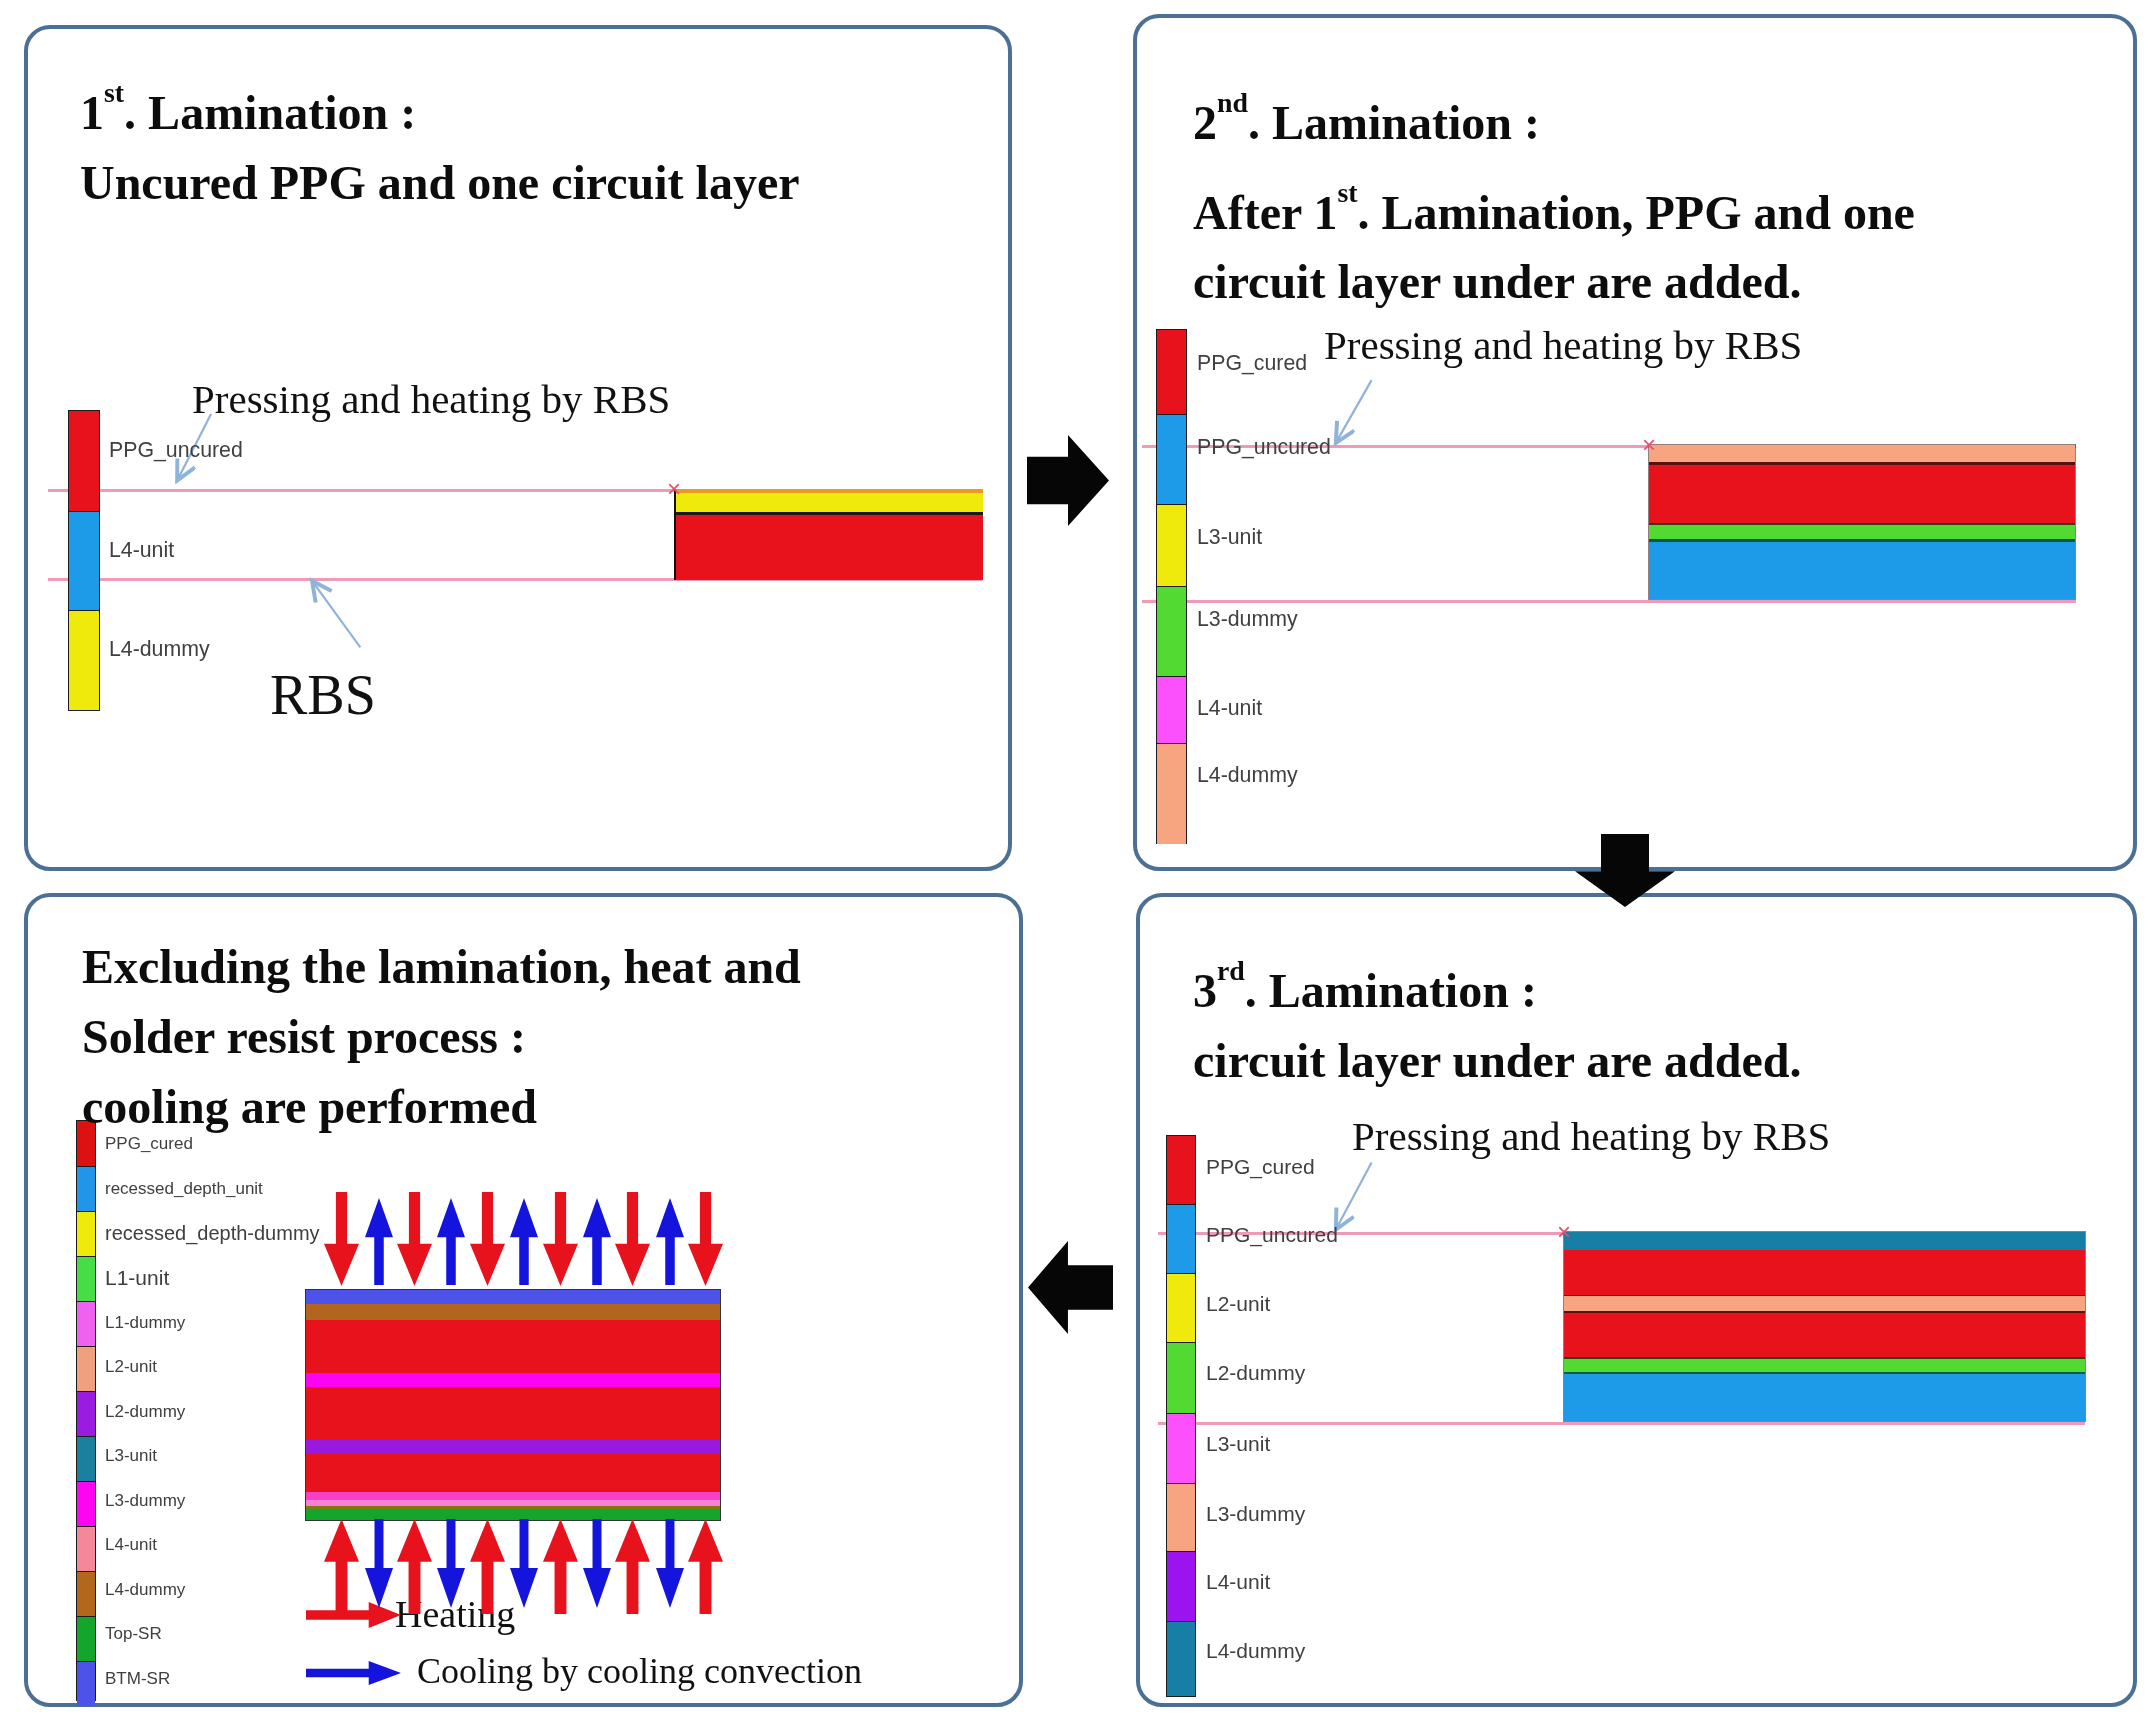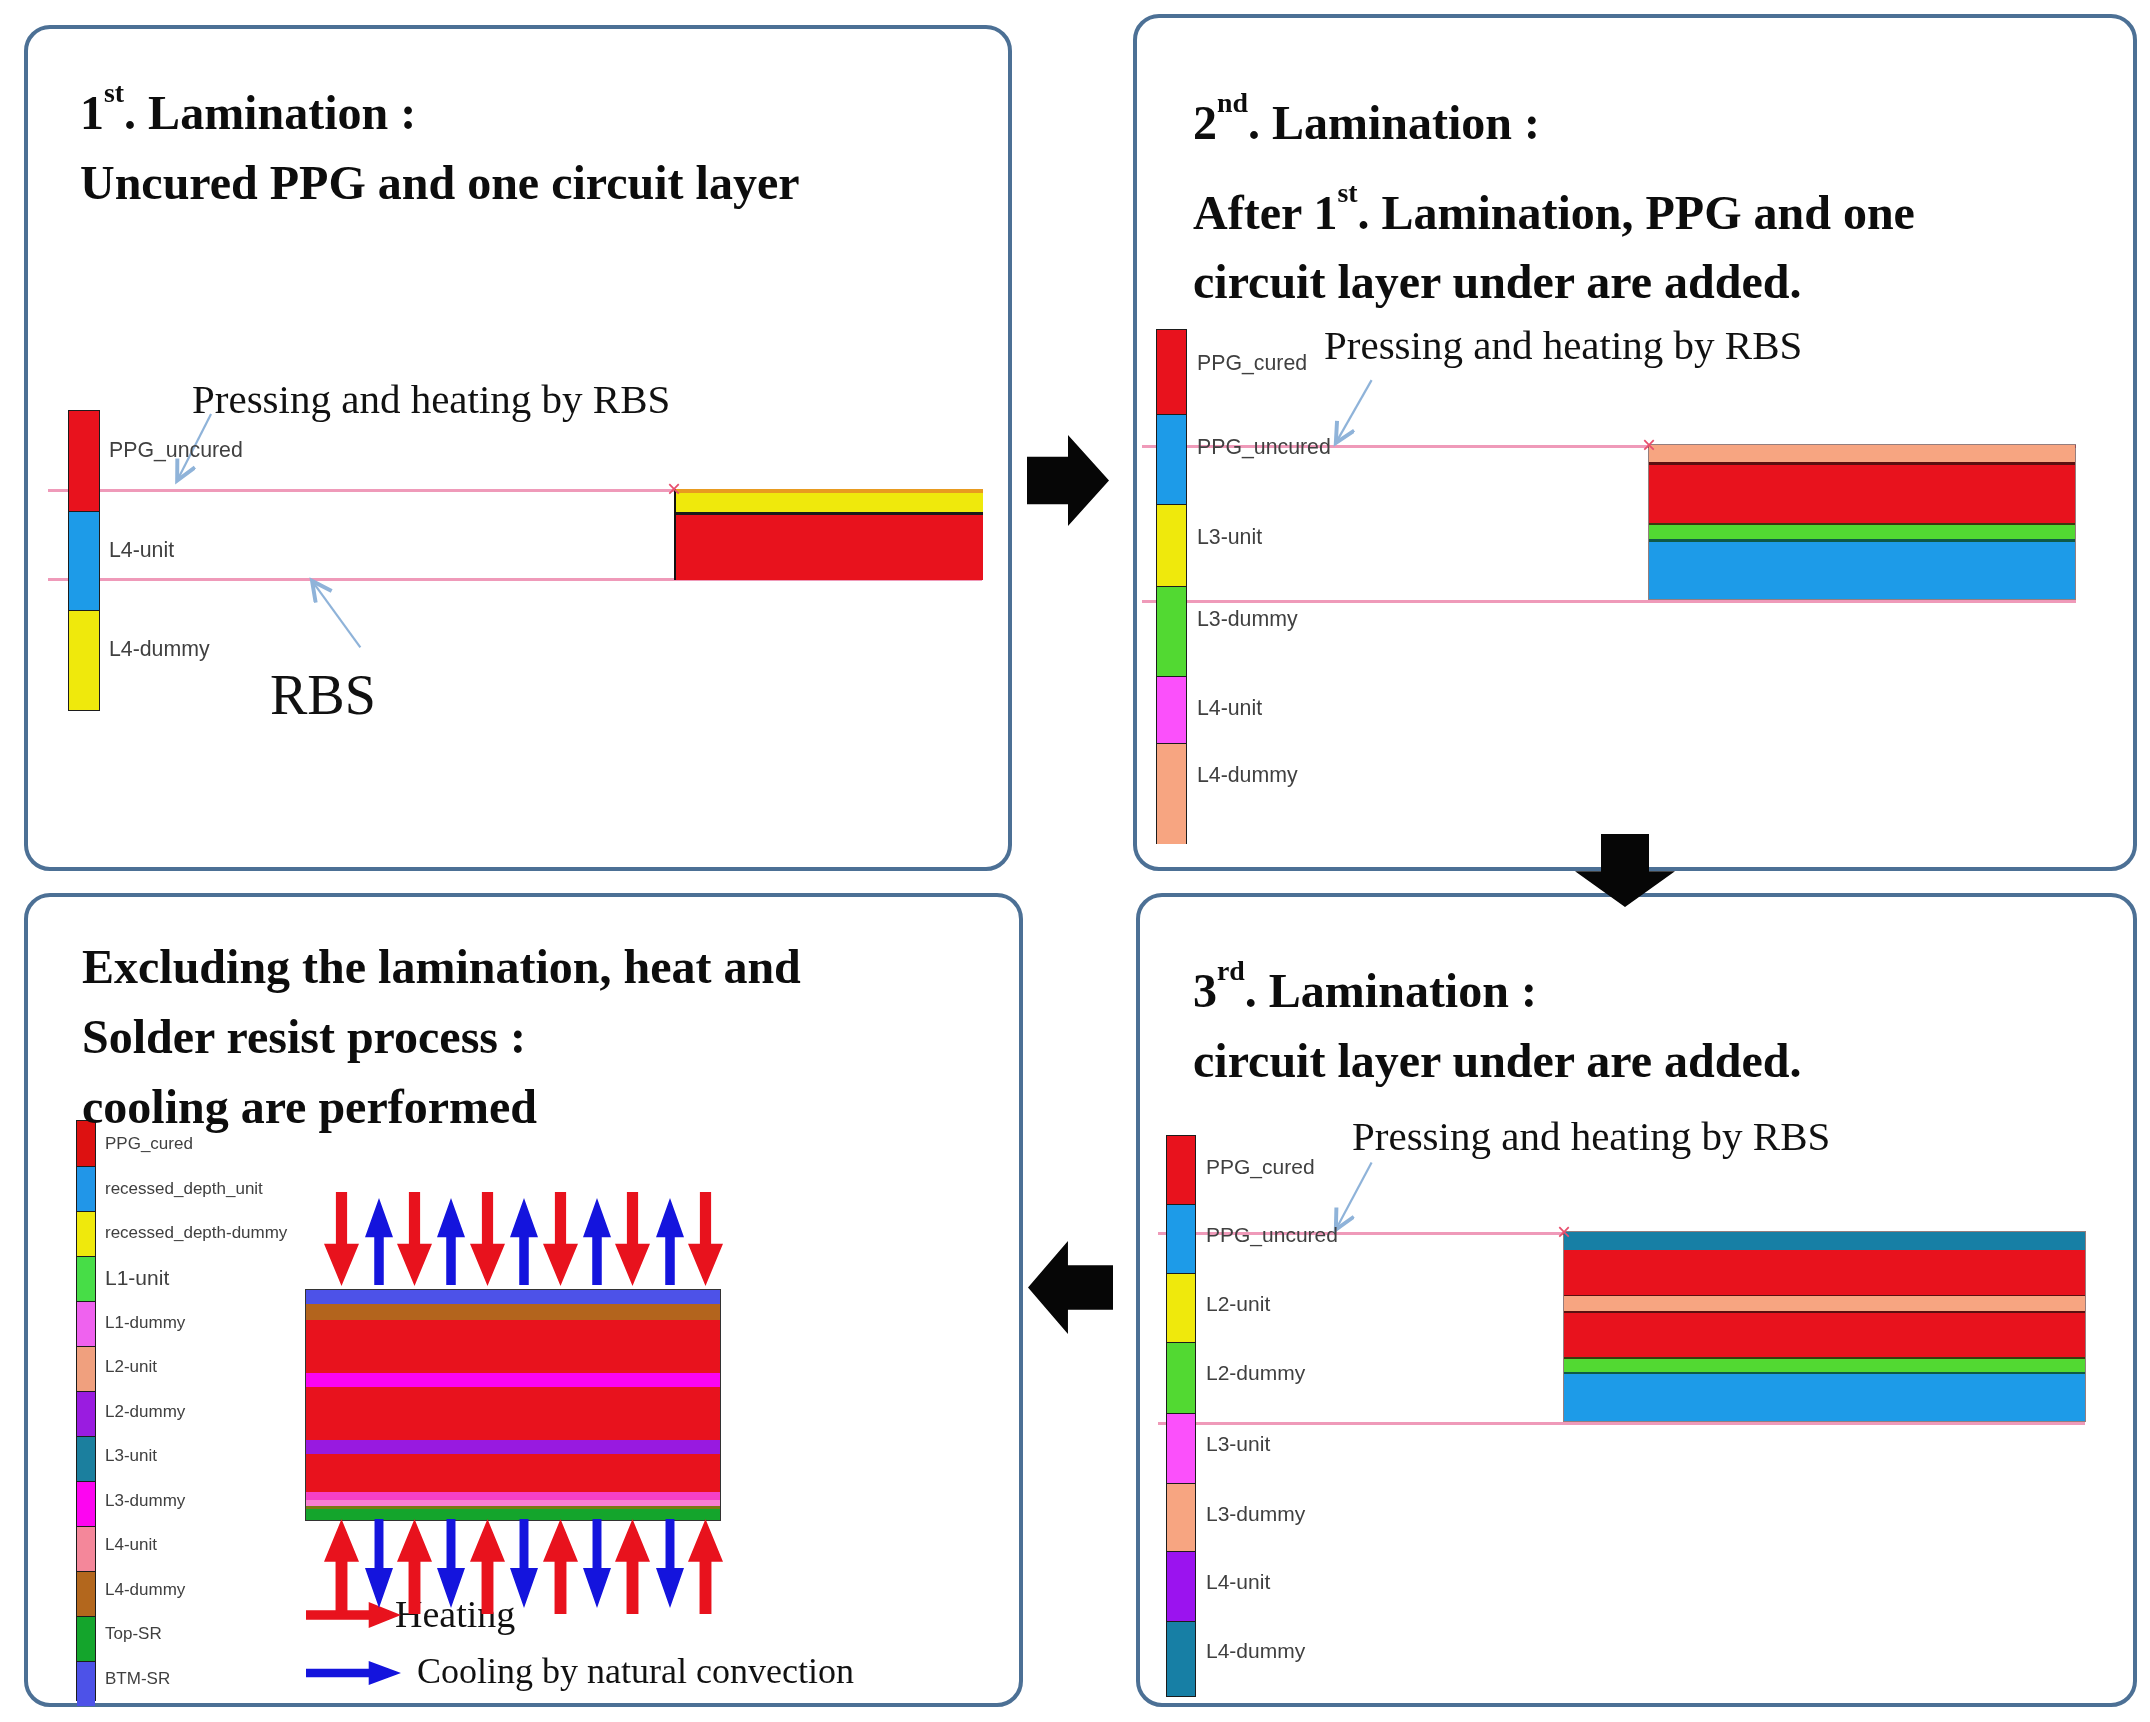--- a/index.html
+++ b/index.html
@@ -51,21 +51,21 @@
 <div class="title" style="left:1193px;top:936px;">
   <div><span>3</span><sup>rd</sup><span>. Lamination :</span></div>
   <div>circuit layer under are added.</div>
 </div>
 
 <div class="note" style="left:192px;top:375px;">Pressing and heating by RBS</div>
 <div class="note" style="left:270px;top:663px;font-size:56px;">RBS</div>
 <div class="note" style="left:1324px;top:321px;">Pressing and heating by RBS</div>
 <div class="note" style="left:1352px;top:1112px;">Pressing and heating by RBS</div>
 <div class="note" style="left:395px;top:1592px;font-size:38px;">Heating</div>
-<div class="note" style="left:417px;top:1650px;font-size:36px;">Cooling by natural convection</div>
+<div class="note" style="left:417px;top:1650px;font-size:36px;">Cooling by cooling convection</div>
 
 <div class="blockarrow arrow-right" style="left: 1027px; top: 435px; width: 82px; height: 91px; background: rgb(6, 6, 6);"></div>
 <div class="blockarrow arrow-down" style="left: 1575px; top: 834px; width: 100px; height: 73px; background: rgb(6, 6, 6);"></div>
 <div class="blockarrow arrow-left" style="left: 1028px; top: 1241px; width: 85px; height: 93px; background: rgb(6, 6, 6);"></div>
 
 <div class="blockarrow arrow-h-right" style="left: 306px; top: 1602px; width: 95px; height: 26px; background: rgb(232, 18, 29);"></div>
 <div class="blockarrow arrow-h-right" style="left: 306px; top: 1661px; width: 95px; height: 24px; background: rgb(20, 20, 221);"></div>
 
 <svg id="ann-svg" width="2151" height="1722" viewBox="0 0 3428 2745">
     <defs>
@@ -157,21 +157,21 @@
     <div class="seg" style="height: 45px; background: rgb(154, 28, 224); border-top: 1.9px solid rgb(28, 28, 28);"></div>
     <div class="seg" style="height: 45px; background: rgb(27, 127, 158); border-top: 1.9px solid rgb(28, 28, 28);"></div>
     <div class="seg" style="height: 45px; background: rgb(253, 5, 241); border-top: 1.9px solid rgb(28, 28, 28);"></div>
     <div class="seg" style="height: 45px; background: rgb(244, 135, 154); border-top: 1.9px solid rgb(28, 28, 28);"></div>
     <div class="seg" style="height: 45px; background: rgb(179, 103, 29); border-top: 1.9px solid rgb(28, 28, 28);"></div>
     <div class="seg" style="height: 45px; background: rgb(20, 165, 44); border-top: 1.9px solid rgb(28, 28, 28);"></div>
     <div class="seg" style="height: 45px; background: rgb(77, 82, 232); border-top: 1.9px solid rgb(28, 28, 28);"></div>
   </div>
 <div class="leg-label" style="left: 105px; top: 1144px; font-size: 17px;">PPG_cured</div>
 <div class="leg-label" style="left: 105px; top: 1189px; font-size: 17px;">recessed_depth_unit</div>
-<div class="leg-label" style="left: 105px; top: 1233px; font-size: 17px;">recessed_depth-dummy</div>
+<div class="leg-label" style="left: 105px; top: 1233px; font-size: 20px;">recessed_depth-dummy</div>
 <div class="leg-label" style="left: 105px; top: 1278px; font-size: 21px;">L1-unit</div>
 <div class="leg-label" style="left: 105px; top: 1323px; font-size: 17px;">L1-dummy</div>
 <div class="leg-label" style="left: 105px; top: 1367px; font-size: 17px;">L2-unit</div>
 <div class="leg-label" style="left: 105px; top: 1412px; font-size: 17px;">L2-dummy</div>
 <div class="leg-label" style="left: 105px; top: 1456px; font-size: 17px;">L3-unit</div>
 <div class="leg-label" style="left: 105px; top: 1501px; font-size: 17px;">L3-dummy</div>
 <div class="leg-label" style="left: 105px; top: 1545px; font-size: 17px;">L4-unit</div>
 <div class="leg-label" style="left: 105px; top: 1590px; font-size: 17px;">L4-dummy</div>
 <div class="leg-label" style="left: 105px; top: 1634px; font-size: 17px;">Top-SR</div>
 <div class="leg-label" style="left: 105px; top: 1679px; font-size: 17px;">BTM-SR</div>

